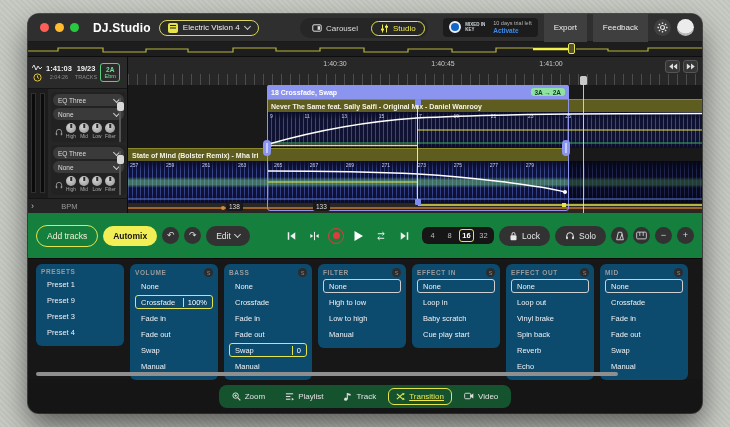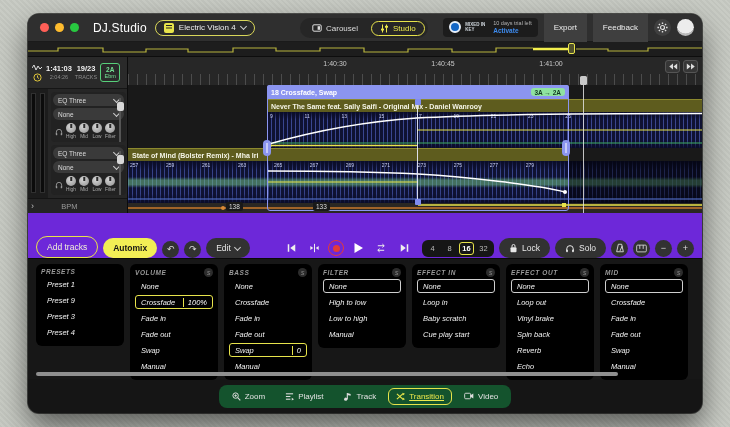--- a/index.html
+++ b/index.html
@@ -15,21 +15,21 @@
     background:#232323;border-radius:11px;overflow:hidden;
     box-shadow:0 14px 30px rgba(0,0,0,.55),0 0 0 1px rgba(0,0,0,.6);
     display:flex;flex-direction:column;
   }
   
   .titlebar{height:28px;flex:0 0 28px;background:#2f2f2f;display:flex;align-items:center;
     padding:0 8px;gap:8px;position:relative;border-bottom:1px solid #1a1a1a;box-sizing:border-box;}
   .lights{display:flex;gap:6px;margin-left:4px;}
   .light{width:9px;height:9px;border-radius:50%;}
   .light.r{background:#ff5f57}.light.y{background:#febc2e}.light.g{background:#28c840}
-  .logo{font-weight:400;font-size:12px;color:#fff;letter-spacing:.2px;margin-left:6px;}
+  .logo{font-weight:700;font-size:12px;color:#fff;letter-spacing:.2px;margin-left:6px;}
   .plist-btn{display:flex;align-items:center;gap:5px;border:1px solid #d9d65a;border-radius:12px;
     padding:2px 8px;color:#eee;font-size:8px;background:#2a2a2a;}
   .plist-ic{width:10px;height:10px;border-radius:2px;background:#e7e34b;position:relative;}
   .plist-ic::after{content:"";position:absolute;left:2px;top:2.5px;width:6px;height:1.2px;background:#222;
     box-shadow:0 2.5px 0 #222;}
   .chev{width:4px;height:4px;border-right:1.2px solid #ccc;border-bottom:1.2px solid #ccc;
     transform:rotate(45deg);margin-top:-2px;}
   .mode-group{position:absolute;left:272px;top:4px;height:20px;display:flex;gap:4px;align-items:center;
     background:#262626;border-radius:12px;padding:0 3px;}
   .mode-btn{display:flex;align-items:center;gap:4px;font-size:8px;color:#ddd;padding:2px 8px;border-radius:10px;border:1px solid transparent;}
@@ -109,40 +109,40 @@
   .xf-key{background:#8fe3a0;color:#103822;font-size:6.5px;font-weight:bold;border-radius:3px;padding:.5px 4px;}
   .grab{position:absolute;width:8px;height:16px;background:#8b95f0;border-radius:4px;z-index:4;}
   .grab::after{content:"";position:absolute;left:50%;top:3px;width:1px;height:10px;background:#fff;transform:translateX(-50%);}
   .marker{position:absolute;left:289px;top:14px;width:1px;height:106px;background:rgba(235,238,255,.9);z-index:3;}
   .marker::before,.marker::after{content:"";position:absolute;left:-2.5px;width:6px;height:6px;background:#7f8cf0;border-radius:1px;}
   .marker::before{top:0}.marker::after{bottom:0}
   .playhead{position:absolute;left:455px;top:0;width:1px;height:128px;background:rgba(225,225,225,.85);z-index:6;}
   .bpm-lane{position:absolute;left:0;top:118px;width:574px;height:10px;background:#2a2723;}
   .bpm-chip{position:absolute;top:-1px;background:#191919;color:#ddd;font-size:6.5px;padding:1px 3px;border-radius:2px;z-index:2;}
   
-  .transport{height:46px;flex:0 0 46px;background:#6d28d9;display:flex;align-items:flex-end;padding:0 8px;gap:5px;
+  .transport{height:46px;flex:0 0 46px;background:#15803d;display:flex;align-items:center;padding:0 8px;gap:5px;
     border-bottom:1px solid #0a0a0a;box-sizing:border-box;}
   .pill{border-radius:13px;font-size:8.5px;padding:5px 10px;display:flex;align-items:center;gap:4px;}
   .pill.outline-y{border:1px solid #e7e34b;color:#f2f0d8;background:transparent;}
   .pill.fill-y{background:#f2ee55;color:#151515;font-weight:bold;}
   .pill.dark{background:#323232;color:#e8e8e8;}
   .cir{width:17px;height:17px;border-radius:50%;background:#323232;color:#ddd;display:flex;align-items:center;
     justify-content:center;font-size:9px;line-height:1;}
   .tp-ic{width:18px;height:18px;display:flex;align-items:center;justify-content:center;}
   .rec{width:16px;height:16px;border-radius:50%;border:1.6px solid #e23b3b;display:flex;align-items:center;justify-content:center;box-sizing:border-box;}
   .rec::after{content:"";width:7px;height:7px;border-radius:50%;background:#e23b3b;}
   .tgroup{display:flex;align-items:center;background:#161616;border-radius:6px;padding:2px 3px;gap:2px;margin-left:4px;}
   .tg-opt{width:15px;height:13px;display:flex;align-items:center;justify-content:center;font-size:7.5px;color:#bbb;
     border:1px solid transparent;border-radius:3px;box-sizing:border-box;}
   .tg-opt.sel{border-color:#e7e34b;color:#fff;font-weight:bold;}
   .tp-right{margin-left:auto;display:flex;align-items:center;gap:5px;}
   
   .panels{height:120px;flex:0 0 120px;background:#171717;position:relative;padding:5px 8px;box-sizing:border-box;}
   .cols{display:flex;gap:6px;align-items:flex-start;}
-  .col{width:88px;background:#000000;border-radius:6px;padding:4px 5px 5px 5px;box-sizing:border-box;font-style:italic;}
+  .col{width:88px;background:#0c4a6e;border-radius:6px;padding:4px 5px 5px 5px;box-sizing:border-box;}
   .col-h{display:flex;align-items:center;justify-content:space-between;margin-bottom:2px;}
   .col-t{font-size:6.5px;letter-spacing:.6px;color:#9a9a9a;font-weight:bold;}
   .s-badge{width:9px;height:9px;border-radius:50%;background:#2c2c2c;color:#8a8a8a;font-size:5.5px;
     display:flex;align-items:center;justify-content:center;}
   .item{display:flex;align-items:center;justify-content:space-between;font-size:7.5px;color:#f2f2f2;
     padding:1.5px 5px;margin:2px 0;border:1px solid transparent;border-radius:3px;min-height:9px;}
   .item.sel-yellow{border-color:#e7e34b;}
   .item.sel-white{border-color:#cfcfcf;}
   .item .val{border-left:1px solid #e7e34b;padding-left:4px;margin-left:4px;color:#fff;}
   .hscroll{position:absolute;left:8px;bottom:3px;width:582px;height:4px;background:#8f8f8f;border-radius:2px;}

